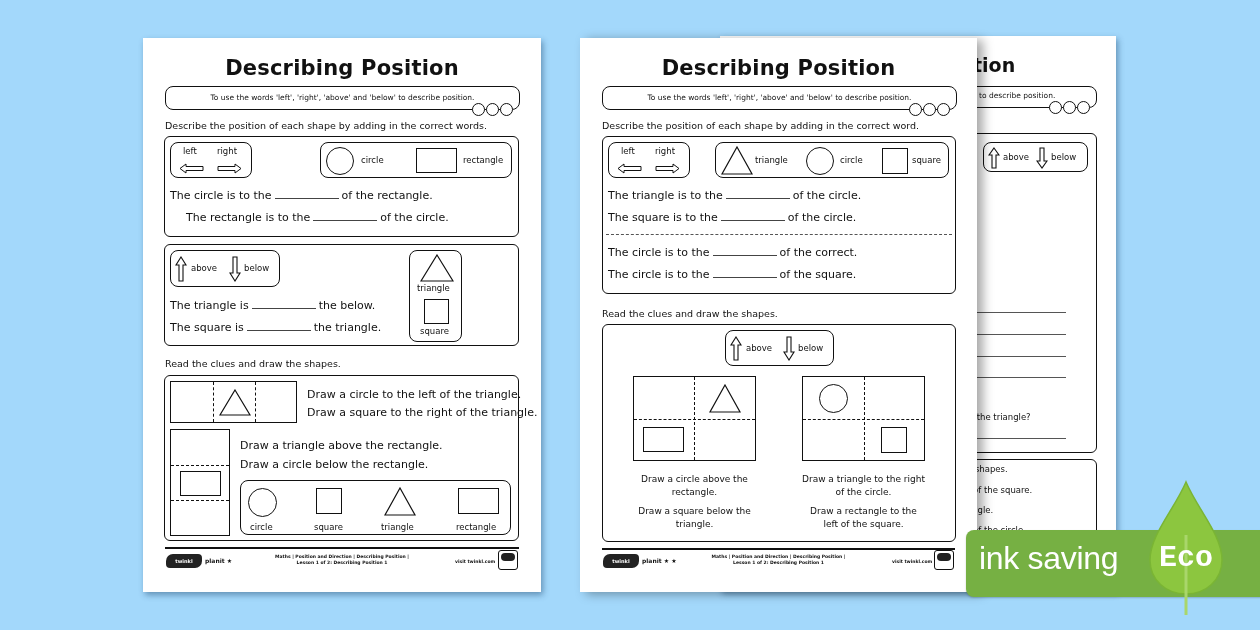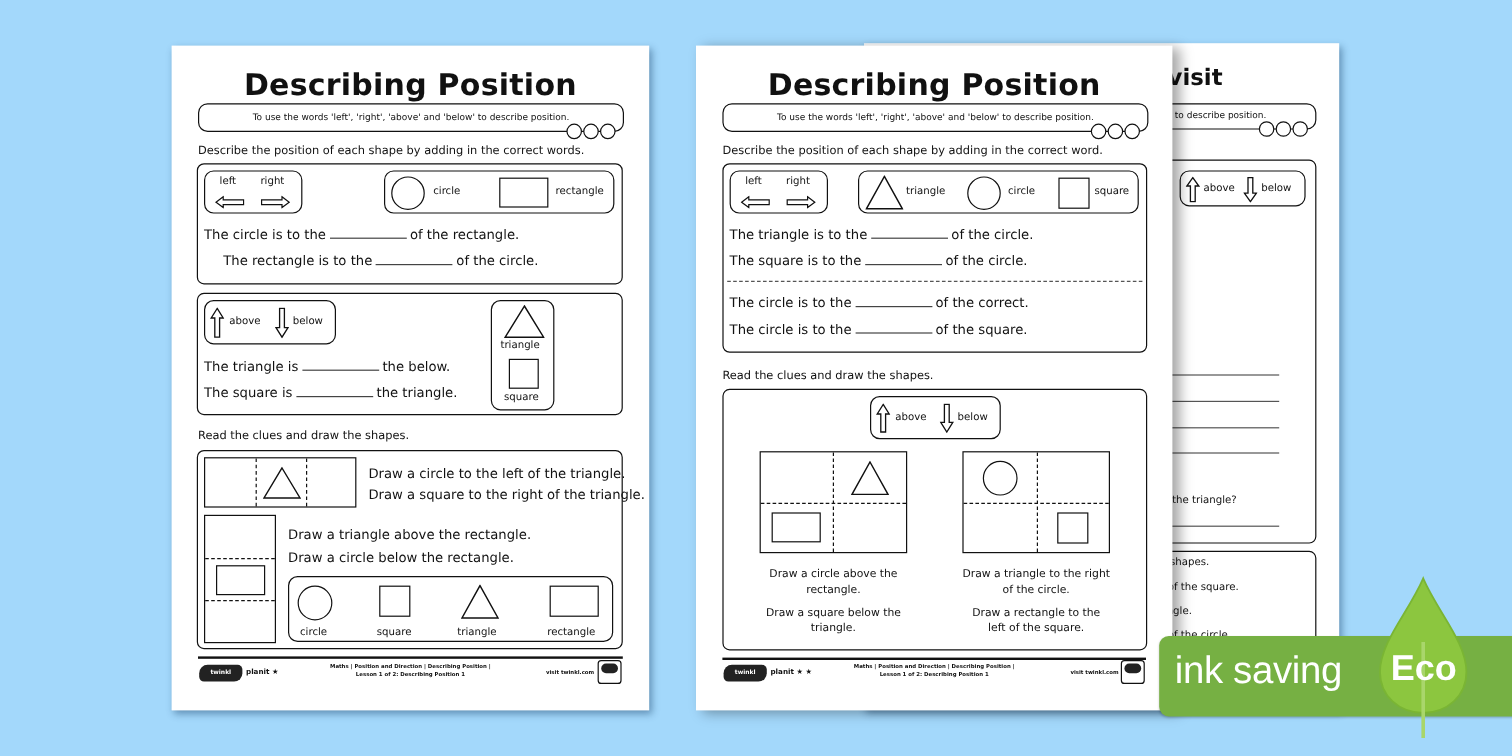--- a/index.html
+++ b/index.html
@@ -16,21 +16,21 @@
     box-shadow: 2px 3px 6px rgba(20,60,100,0.45);
     overflow: hidden;
   }
   #page1 { left: 143px; top: 38px; width: 398px; height: 554px; }
   #page2 { left: 580px; top: 38px; width: 397px; height: 554px; z-index: 3; box-shadow: 6px 2px 10px rgba(0,0,0,0.35); }
   #page3 { left: 720px; top: 36px; width: 396px; height: 555px; z-index: 1; }
 
   .abs { position: absolute; }
   .title {
     position: absolute; left: 0; right: 0; top: 18px;
-    text-align: center; font-weight: bold; font-size: 25px; letter-spacing: 0.2px;
+    text-align: center; font-weight: bold; font-size: 21px; letter-spacing: 0.2px;
   }
   .objective {
     position: absolute; left: 22px; width: 355px; top: 48px; height: 24px;
     border: 1.5px solid #111; border-radius: 8px;
     font-size: 7.5px; text-align: center; line-height: 21px;
   }
   .obj-circles { position: absolute; right: 6px; bottom: -7px; display: flex; gap: 1px; }
   .obj-circles span { width: 13px; height: 13px; border: 1.5px solid #111; border-radius: 50%; background: #fff; display: block; }
   .instr { position: absolute; left: 22px; font-size: 9.5px; }
   .box { position: absolute; border: 1.5px solid #111; border-radius: 6px; }
@@ -57,28 +57,28 @@
     background: #76b043; border-radius: 8px 0 0 8px; z-index: 10;
     box-shadow: 0 1px 2px rgba(0,0,0,0.2);
   }
   .eco-text {
     position: absolute; left: 13px; top: 10px; font-size: 32px; color: #fff;
     font-family: "Liberation Sans", sans-serif; letter-spacing: -0.3px;
   }
   .eco-leaf { position: absolute; left: 1148px; top: 480px; width: 76px; height: 138px; z-index: 11; }
   .eco-word {
     position: absolute; left: 1159px; top: 541px; z-index: 12;
-    font-family: Liberation Sans, sans-serif; font-weight: bold; font-size: 30px; color: #fff; text-align: right;
+    font-family: Liberation Mono, monospace; font-weight: bold; font-size: 30px; color: #fff; text-align: right;
   }
 </style>
 </head>
 <body>
 
 <div class="page" id="page3">
-  <div class="abs" style="left:253px; top:18px; font-weight:bold; font-size:19px;">visit</div>
+  <div class="abs" style="left:253px; top:18px; font-weight:bold; font-size:19px;">tion</div>
   <div class="abs" style="left:200px; top:50px; width:177px; height:22px; border:1.5px solid #111; border-radius:8px;">
     <span style="position:absolute; left:58px; top:4px; font-size:7.5px;">to describe position.</span>
     <div class="obj-circles">
       <span></span>
         <span></span>
         <span></span>
     </div>
   </div>
   <div class="box" style="left:200px; top:97px; width:177px; height:320px;">
     <div class="pill" style="left:62px; top:8px; width:105px; height:30px;">

